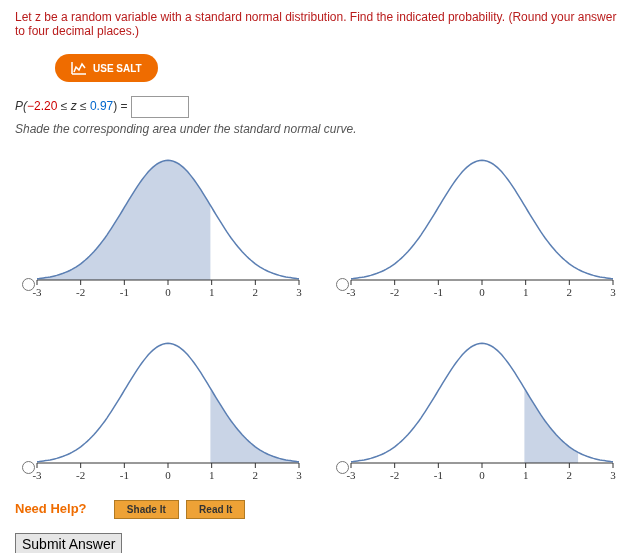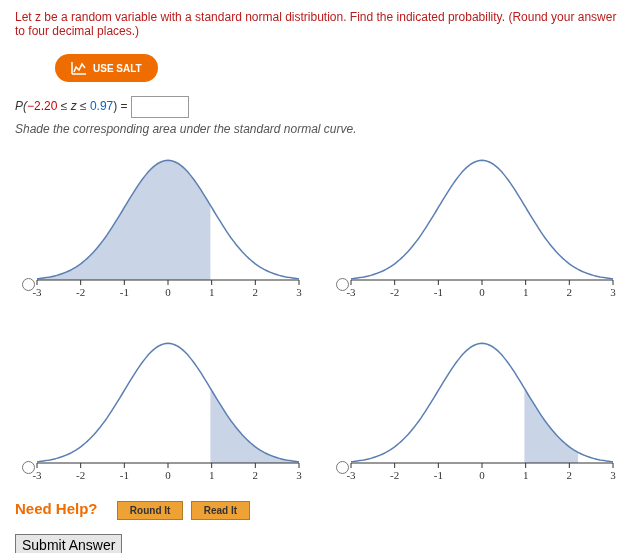--- a/index.html
+++ b/index.html
@@ -48,22 +48,22 @@
   .chart-cell { position: relative; }
   .radio-pos {
     position: absolute;
     left: 2px;
     bottom: 18px;
   }
   .need-help { margin-top: 4px; }
   .need-help-label {
     color: #ef6c00;
     font-weight: bold;
-    font-size: 15px;
-    margin-right: 16px;
+    font-size: 13px;
+    margin-right: 24px;
   }
   .help-btn {
     background: #eea236;
     border: 1px solid #b17a23;
     font-size: 10px;
     font-weight: bold;
     padding: 3px 12px;
     margin-right: 4px;
     cursor: pointer;
     color: #333;
@@ -185,20 +185,20 @@
         <text x="240.33333333333334" y="150" text-anchor="middle" font-size="11" fill="#333" font-family="Verdana">2</text>
         <line x1="284" y1="134" x2="284" y2="139" stroke="#333"></line>
         <text x="284" y="150" text-anchor="middle" font-size="11" fill="#333" font-family="Verdana">3</text>
         <path d="M22.0 132.7 L24.2 132.5 L26.4 132.2 L28.5 131.9 L30.7 131.6 L32.9 131.3 L35.1 130.9 L37.3 130.4 L39.5 129.9 L41.7 129.4 L43.8 128.7 L46.0 128.0 L48.2 127.3 L50.4 126.4 L52.6 125.5 L54.8 124.5 L56.9 123.4 L59.1 122.1 L61.3 120.8 L63.5 119.4 L65.7 117.8 L67.8 116.1 L70.0 114.3 L72.2 112.4 L74.4 110.3 L76.6 108.1 L78.8 105.8 L81.0 103.3 L83.1 100.7 L85.3 98.0 L87.5 95.1 L89.7 92.2 L91.9 89.1 L94.0 85.9 L96.2 82.6 L98.4 79.2 L100.6 75.7 L102.8 72.2 L105.0 68.6 L107.2 65.0 L109.3 61.4 L111.5 57.8 L113.7 54.2 L115.9 50.6 L118.1 47.1 L120.3 43.7 L122.4 40.3 L124.6 37.1 L126.8 34.0 L129.0 31.1 L131.2 28.4 L133.3 25.8 L135.5 23.5 L137.7 21.4 L139.9 19.6 L142.1 18.0 L144.3 16.7 L146.4 15.7 L148.6 14.9 L150.8 14.5 L153.0 14.3 L155.2 14.5 L157.4 14.9 L159.6 15.7 L161.7 16.7 L163.9 18.0 L166.1 19.6 L168.3 21.4 L170.5 23.5 L172.7 25.8 L174.8 28.4 L177.0 31.1 L179.2 34.0 L181.4 37.1 L183.6 40.3 L185.8 43.7 L187.9 47.1 L190.1 50.6 L192.3 54.2 L194.5 57.8 L196.7 61.4 L198.8 65.0 L201.0 68.6 L203.2 72.2 L205.4 75.7 L207.6 79.2 L209.8 82.6 L211.9 85.9 L214.1 89.1 L216.3 92.2 L218.5 95.1 L220.7 98.0 L222.9 100.7 L225.1 103.3 L227.2 105.8 L229.4 108.1 L231.6 110.3 L233.8 112.4 L236.0 114.3 L238.2 116.1 L240.3 117.8 L242.5 119.4 L244.7 120.8 L246.9 122.1 L249.1 123.4 L251.3 124.5 L253.4 125.5 L255.6 126.4 L257.8 127.3 L260.0 128.0 L262.2 128.7 L264.4 129.4 L266.5 129.9 L268.7 130.4 L270.9 130.9 L273.1 131.3 L275.3 131.6 L277.4 131.9 L279.6 132.2 L281.8 132.5 L284.0 132.7" fill="none" stroke="#5b7fb3" stroke-width="1.5"></path>
       </svg>
   </div>
 </div>
 
 <div class="need-help">
   <span class="need-help-label">Need Help?</span>
-  <button class="help-btn">Round It</button>
+  <button class="help-btn">Shade It</button>
   <button class="help-btn">Read It</button>
 </div>
 
 <button class="submit-btn">Submit Answer</button>
 
 
 
 
 </body></html>

